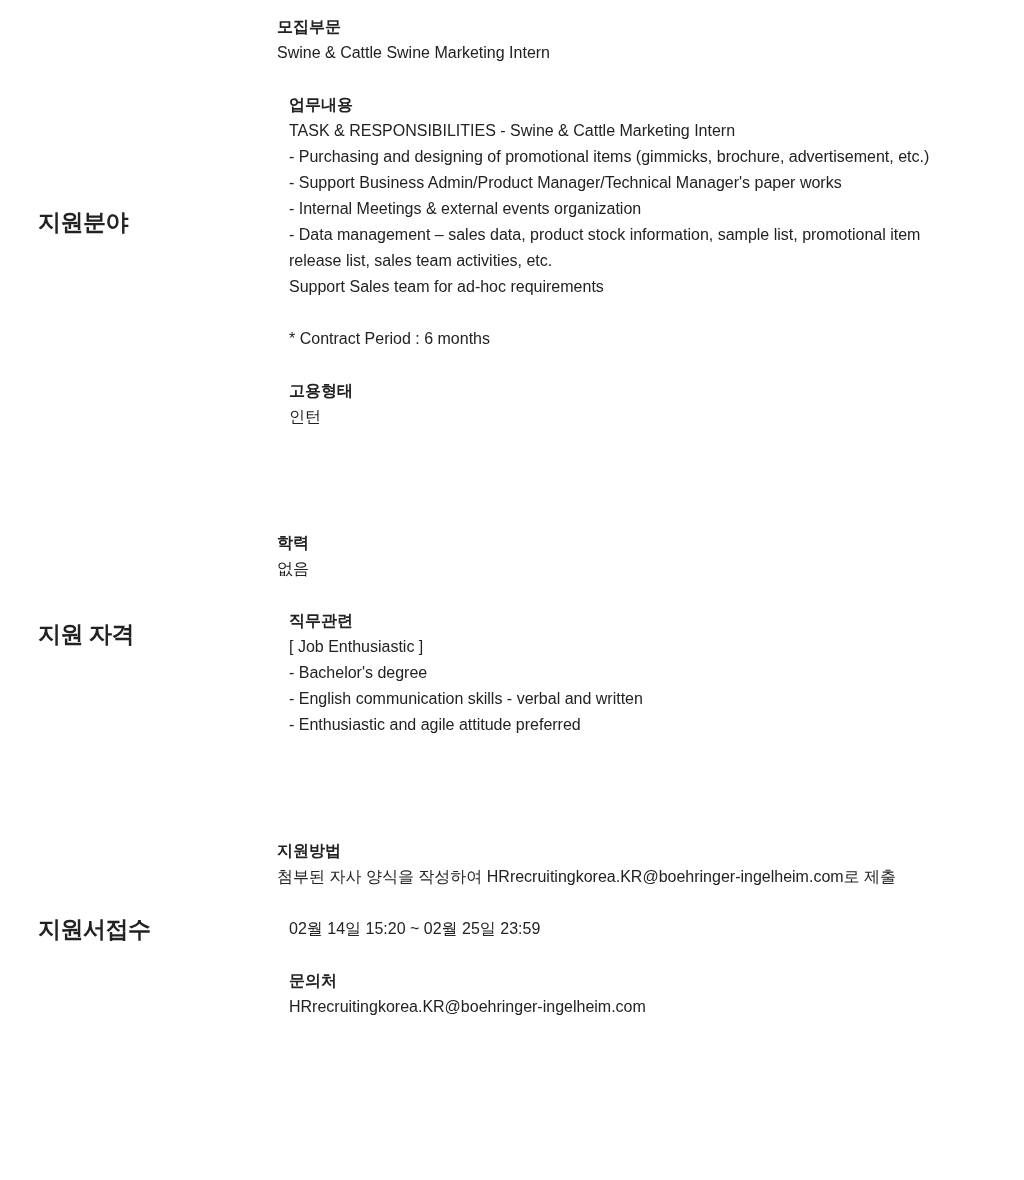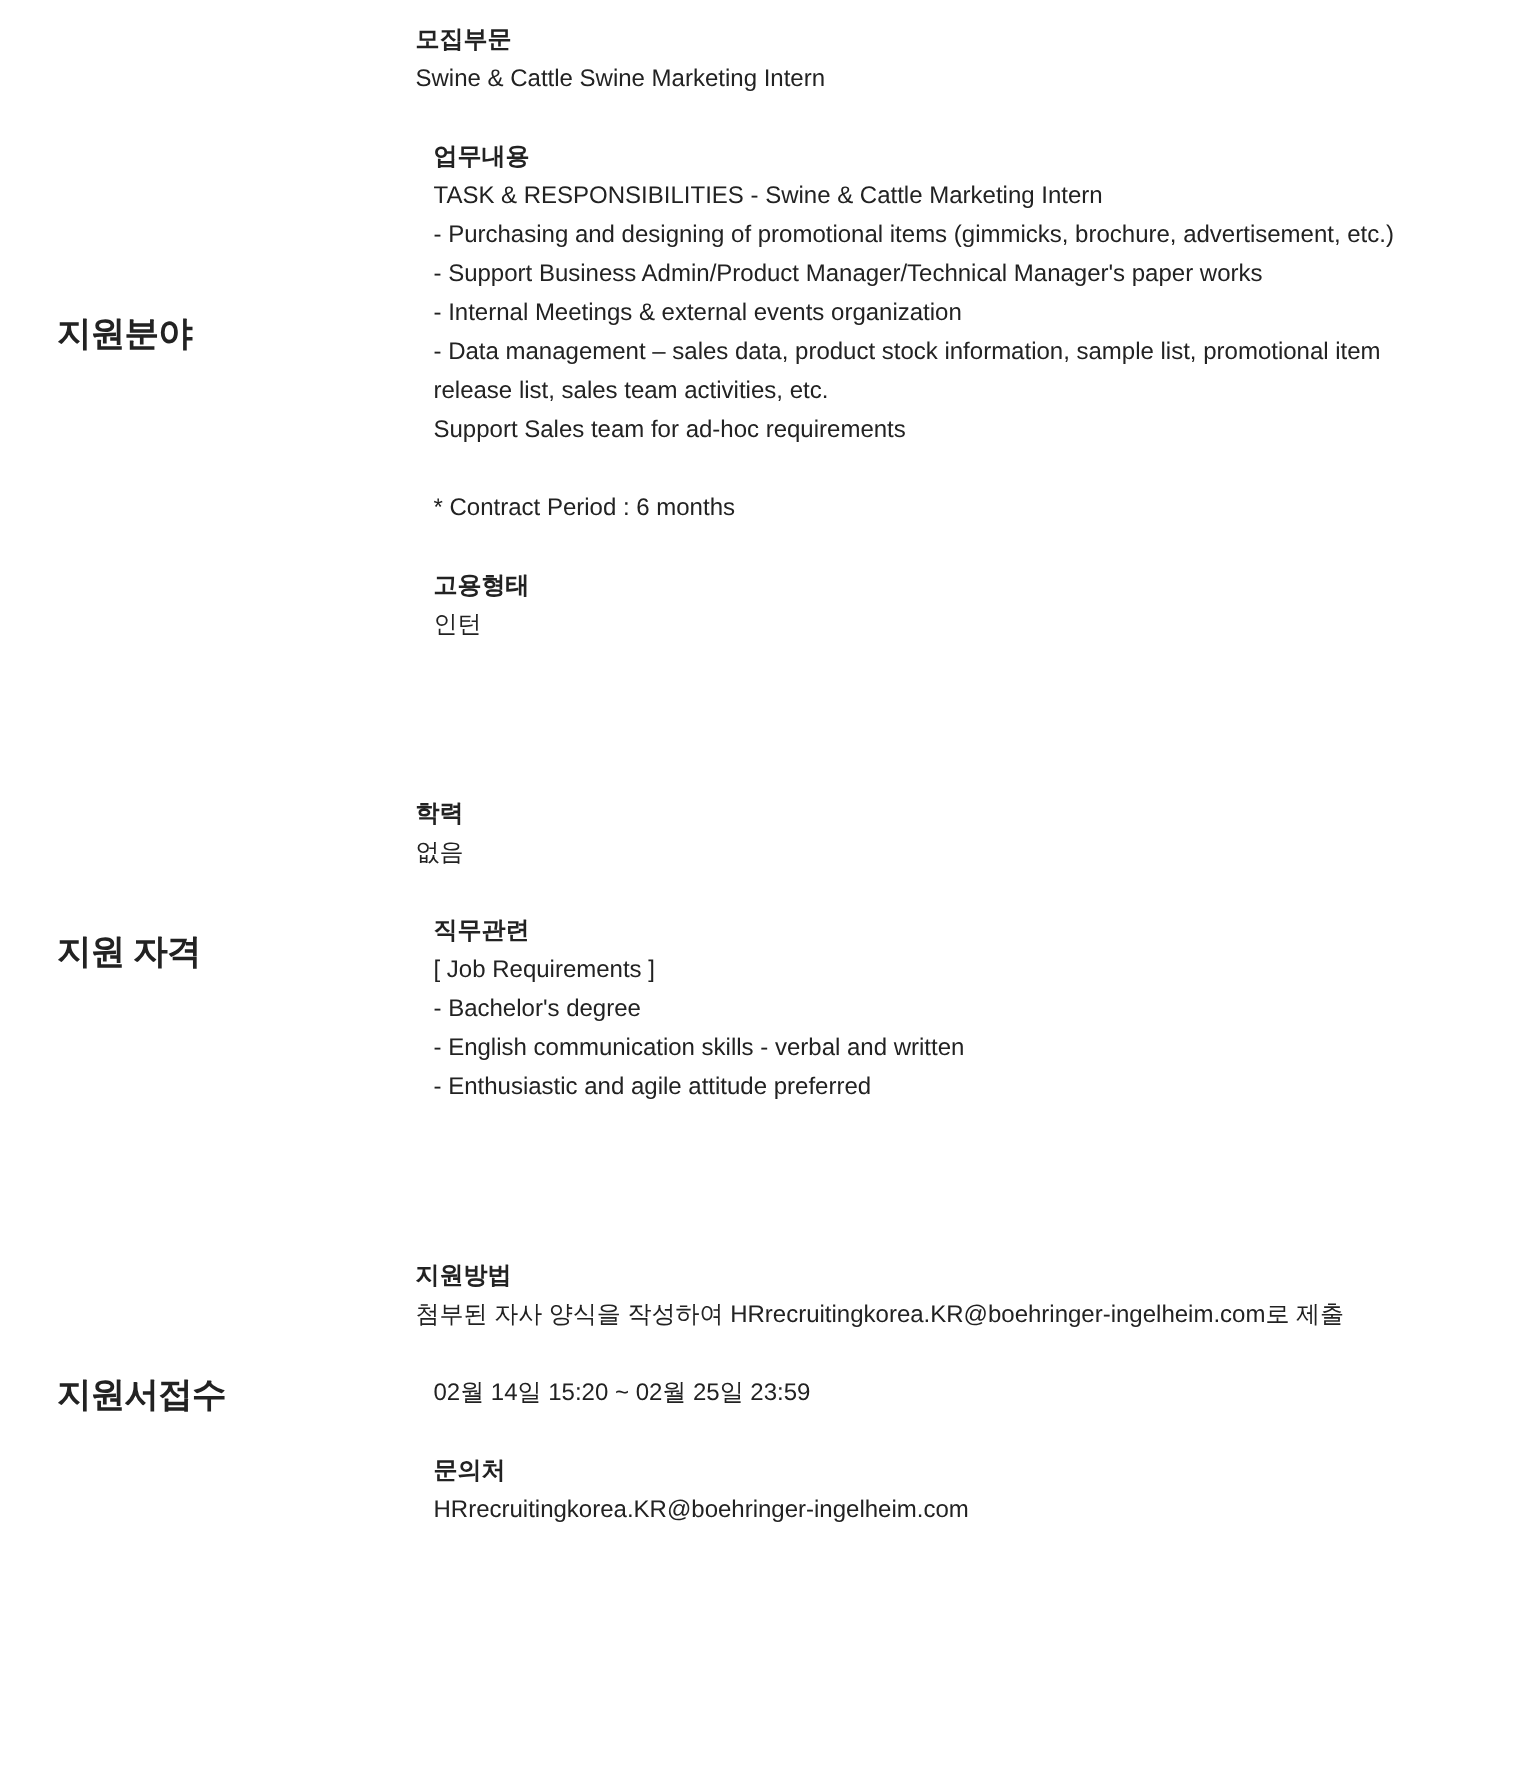--- a/index.html
+++ b/index.html
@@ -86,21 +86,21 @@
 
   <section class="section">
     <h2 class="section-heading">지원 자격</h2>
     <div class="section-content">
       <div class="block">
         <div class="block-label">학력</div>
         <div class="text-line">없음</div>
       </div>
       <div class="block">
         <div class="block-label">직무관련</div>
-        <div class="text-line">[ Job Requirements ]</div>
+        <div class="text-line">[ Job Enthusiastic ]</div>
         <div class="text-line">- Bachelor's degree</div>
         <div class="text-line">- English communication skills - verbal and written</div>
         <div class="text-line">- Enthusiastic and agile attitude preferred</div>
       </div>
     </div>
   </section>
 
   <section class="section">
     <h2 class="section-heading">지원서접수</h2>
     <div class="section-content">

